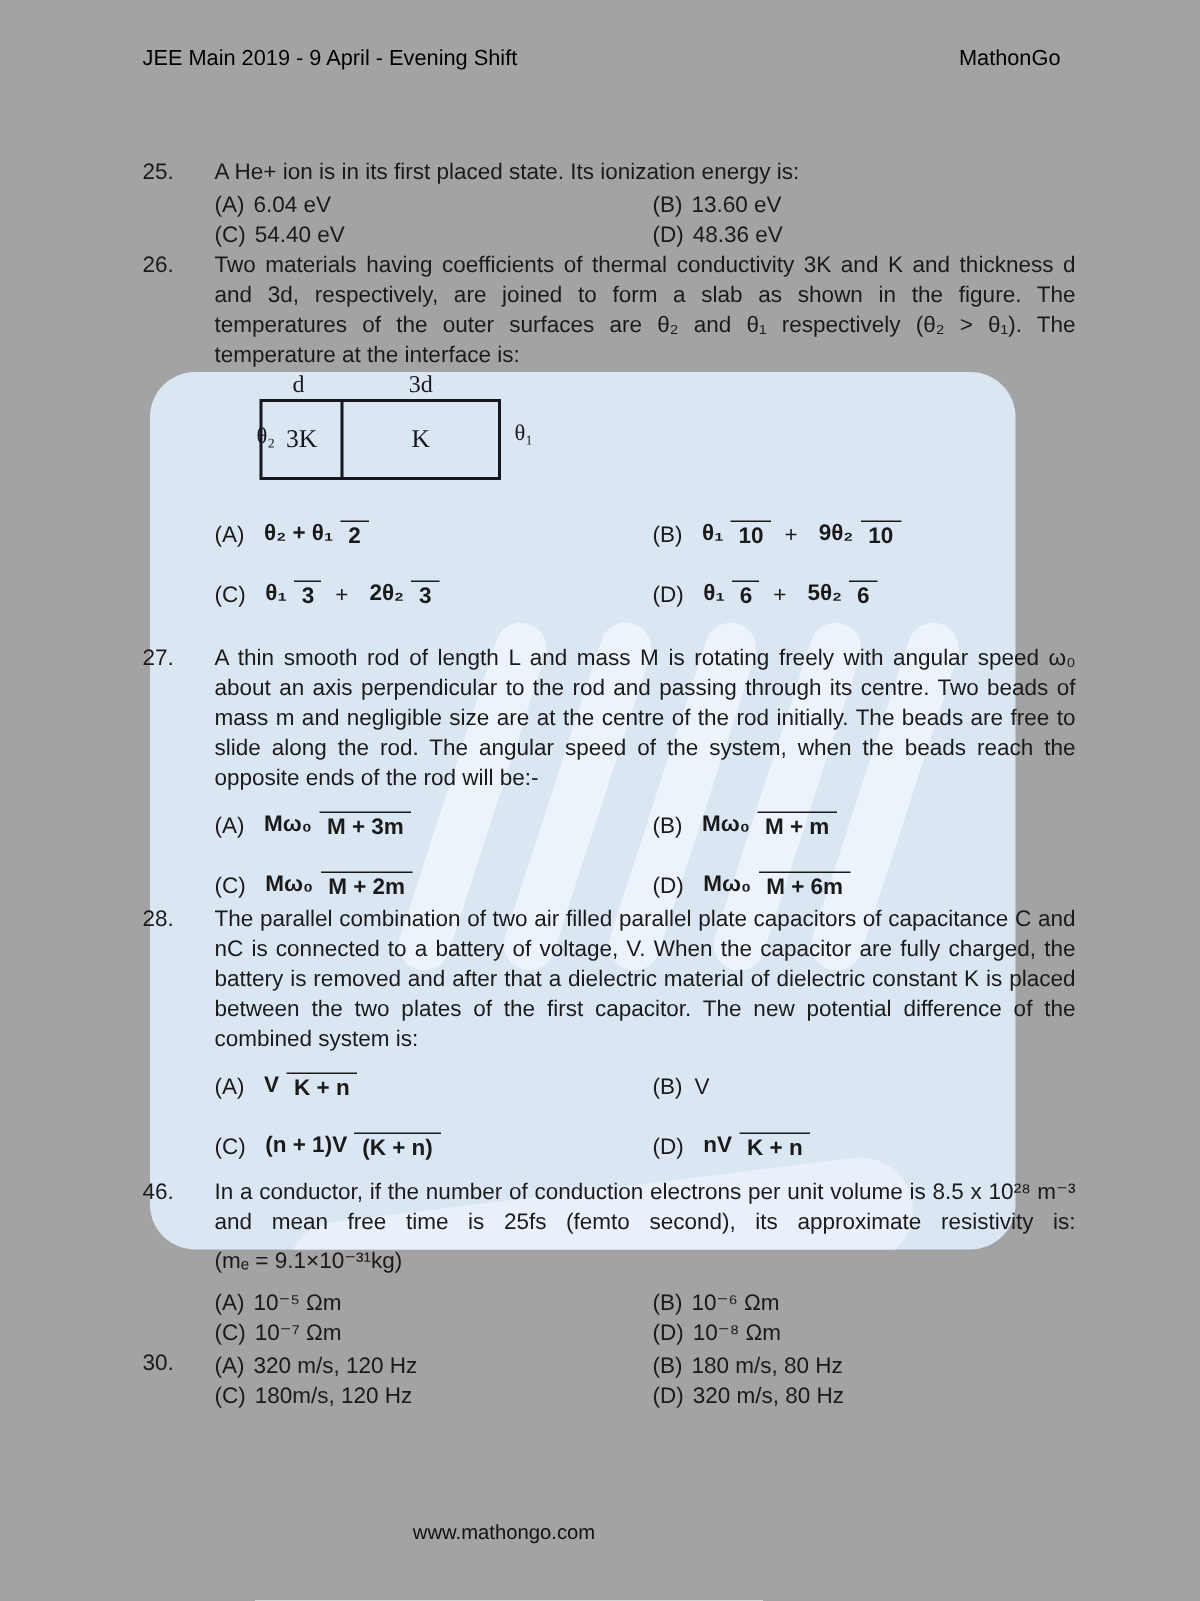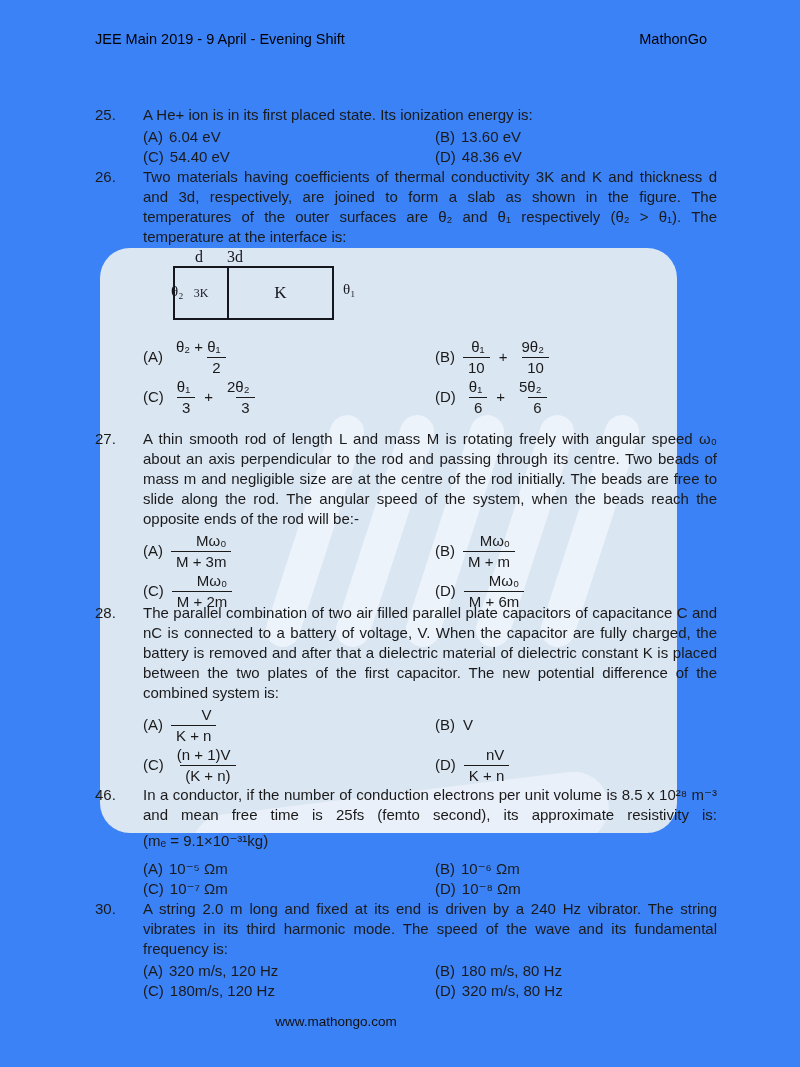--- a/index.html
+++ b/index.html
@@ -1,17 +1,17 @@
 <!DOCTYPE html>
 <html><head>
 <meta charset="utf-8">
 <style>
   html,body{margin:0;padding:0;background:#ffffff;}
   .page{
-    position:relative;width:800px;height:1067px;background:#3b82f6;overflow:hidden;
+    position:relative;width:800px;height:1067px;background:#a3a3a3;overflow:hidden;
     font-family:"Liberation Sans","DejaVu Sans",sans-serif;color:#1a1a1a;
   }
   
   .header{position:absolute;top:31px;left:95px;right:93px;display:flex;justify-content:space-between;align-items:baseline;font-size:14.5px;color:#000;}
   
   .wm-panel{position:absolute;left:100px;top:248px;width:577px;height:585px;background:#dbe6f3;border-radius:30px;overflow:hidden;z-index:0;}
   .wm-bar{position:absolute;width:34px;height:242px;border-radius:18px;background:#edf3fb;top:162px;transform:rotate(18deg);}
   .wm-swoosh{position:absolute;width:420px;height:70px;border-radius:40px;background:#e9f0f9;left:90px;top:545px;transform:rotate(-7deg);}
   
   .question{position:absolute;left:95px;width:622px;display:grid;grid-template-columns:48px 1fr;z-index:2;}
@@ -19,31 +19,31 @@
   .q-text{font-size:15px;line-height:20px;text-align:justify;}
   .fj{text-align-last:justify;}
   .paren-line{font-size:15px;line-height:24px;margin-top:4px;text-align:left;text-align-last:left;}
   
   .opts{display:grid;grid-template-columns:292px 1fr;margin-top:2px;}
   .opt{display:flex;align-items:center;gap:6px;font-size:15px;line-height:20px;}
   .opts-text .opt{min-height:20px;}
   .opts-frac{margin-top:10px;}
   .opts-frac .opt{min-height:40px;gap:8px;}
   .olabel{white-space:nowrap;}
-  .frac{display:inline-flex;flex-direction:column;align-items:flex-end;vertical-align:middle;font-size:15px;line-height:18px;}
+  .frac{display:inline-flex;flex-direction:row;align-items:flex-start;vertical-align:middle;font-size:15px;line-height:18px;font-weight:bold;}
   .frac .num{padding:0 5px 1px 5px;}
   .frac .den{border-top:1.5px solid #1a1a1a;padding:1px 5px 0 5px;}
   .plus{padding:0 1px;}
   
   .figure{position:relative;height:78px;margin-top:2px;font-family:"Liberation Serif","DejaVu Serif",serif;color:#16161f;}
   .slab-box{position:absolute;left:30px;top:17px;width:161px;height:54px;border:2px solid #16161f;box-sizing:border-box;display:flex;}
-  .cell-3k{width:52px;border-right:2px solid #16161f;display:flex;align-items:center;justify-content:center;font-size:12px;}
+  .cell-3k{width:52px;border-right:2px solid #16161f;display:flex;align-items:center;justify-content:center;font-size:17px;}
   .cell-k{flex:1;display:flex;align-items:center;justify-content:center;font-size:17px;}
   .lab-d{position:absolute;left:30px;top:-1px;width:52px;text-align:center;font-size:16px;}
-  .lab-3d{position:absolute;left:84px;top:-1px;width:107px;text-align:left;font-size:16px;}
+  .lab-3d{position:absolute;left:84px;top:-1px;width:107px;text-align:center;font-size:16px;}
   .theta-left{position:absolute;left:8px;top:34px;font-size:15px;margin-left:20px;}
   .theta-right{position:absolute;left:200px;top:32px;font-size:15px;}
   
   .footer{position:absolute;top:1014px;left:0;width:672px;text-align:center;font-size:13.5px;color:#111;}
 </style>
 </head>
 <body>
 
 <div class="page">
 
@@ -241,21 +241,20 @@
             <span class="olabel">(D)</span>
             <span>10⁻⁸ Ωm</span>
           </div>
       </div>
     </div>
   </section>
 
   <section class="question" style="top:899px">
     <div class="q-num">30.</div>
     <div class="q-body">
-      <div class="q-text">A string 2.0 m long and fixed at its end is driven by a 240 Hz vibrator. The string vibrates in its third harmonic mode. The speed of the wave and its fundamental frequency is:</div>
       <div class="opts opts-text">
         <div class="opt">
             <span class="olabel">(A)</span>
             <span>320 m/s, 120 Hz</span>
           </div>
         <div class="opt">
             <span class="olabel">(B)</span>
             <span>180 m/s, 80 Hz</span>
           </div>
         <div class="opt">

